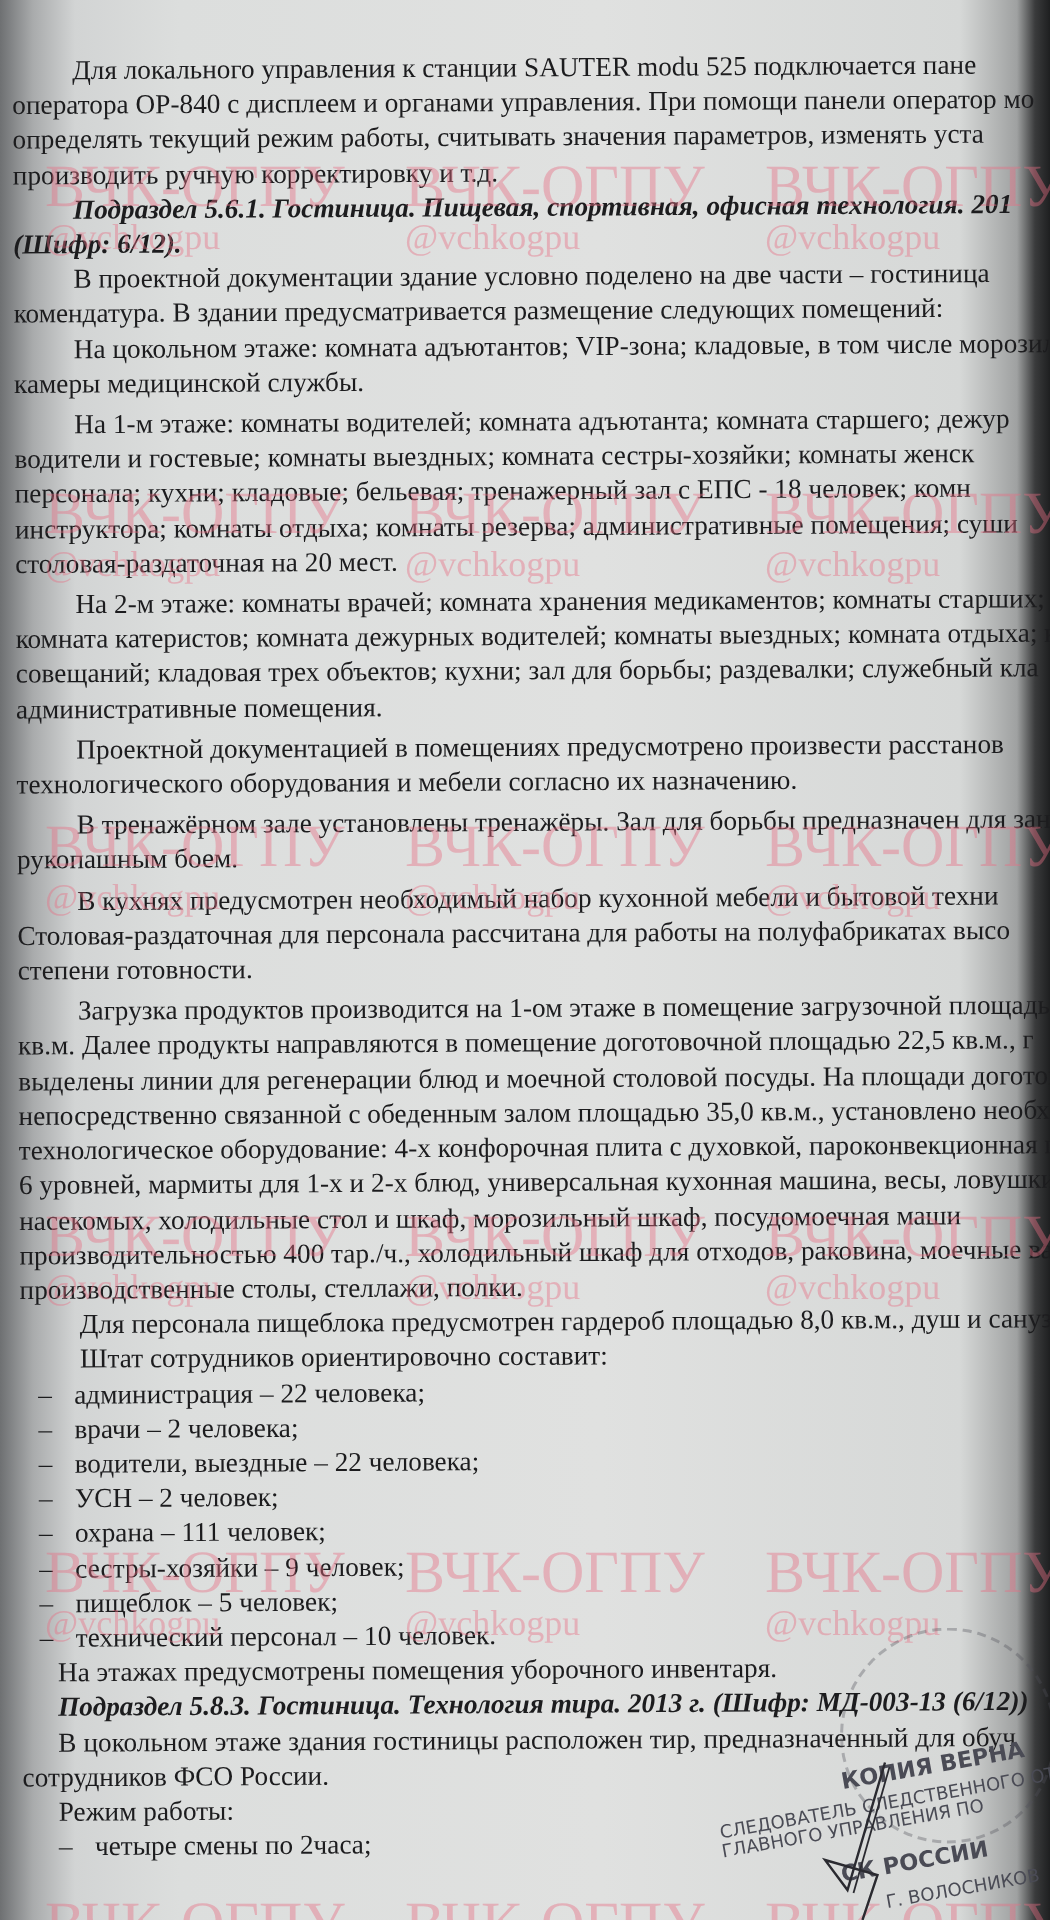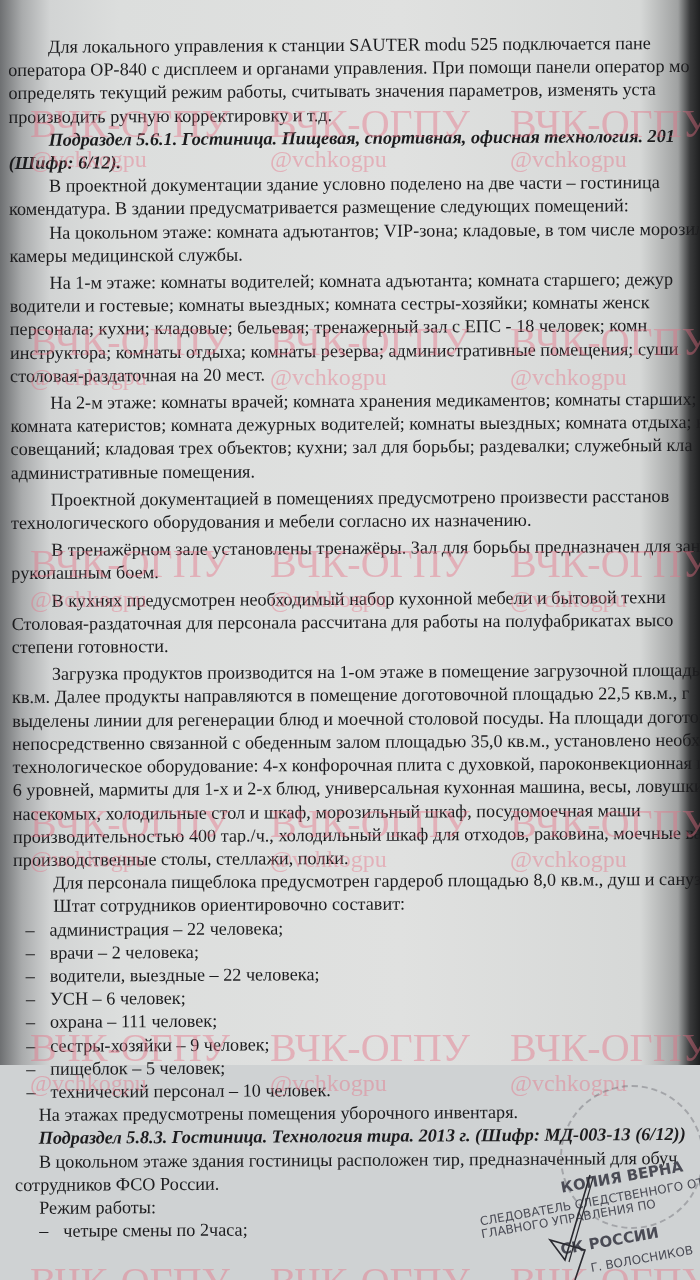--- a/index.html
+++ b/index.html
@@ -3,21 +3,21 @@
 <meta charset="utf-8">
 <style>
   html, body { margin: 0; padding: 0; }
   body {
     width: 700px; height: 1280px; overflow: hidden; position: relative;
     background: #cfd2d3;
     font-family: "Liberation Serif", "DejaVu Serif", serif;
     color: #1c1c1e;
   }
   .page {
-    position: absolute; left: 0; top: 0; width: 700px; height: 1065px;
+    position: absolute; left: 0; top: 0; width: 700px; height: 1280px;
     background: linear-gradient(90deg, #6e7072 0px, #a9abac 22px, #d2d4d4 50px, #dcdedd 120px, #e0e1e0 400px, #d6d8d7 640px, #9fa1a1 678px, #3a3b3c 690px, #1e1f20 700px);
   }
   .text {
     position: absolute; left: 8px; top: 36px; width: 690px;
     font-size: 18.2px; line-height: 23.2px;
     transform: rotate(-0.35deg); transform-origin: left top;
   }
   p { margin: 0; text-align: justify; white-space: nowrap; overflow: hidden; }
   .ind { padding-left: 40px; }
   .h { font-weight: bold; font-style: italic; padding-left: 40px; }
@@ -101,21 +101,21 @@
     <p>производительностью 400 тар./ч., холодильный шкаф для отходов, раковина, моечные ва</p>
     <p>производственные столы, стеллажи, полки.</p>
 
     <p class="ind">Для персонала пищеблока предусмотрен гардероб площадью 8,0 кв.м., душ и санузел.</p>
     <p class="ind">Штат сотрудников ориентировочно составит:</p>
 
     <div>
       <p class="li"><span class="dash">–</span><span>администрация – 22 человека;</span></p>
       <p class="li"><span class="dash">–</span><span>врачи – 2 человека;</span></p>
       <p class="li"><span class="dash">–</span><span>водители, выездные – 22 человека;</span></p>
-      <p class="li"><span class="dash">–</span><span>УСН – 6 человек;</span></p>
+      <p class="li"><span class="dash">–</span><span>УСН – 2 человек;</span></p>
       <p class="li"><span class="dash">–</span><span>охрана – 111 человек;</span></p>
       <p class="li"><span class="dash">–</span><span>сестры-хозяйки – 9 человек;</span></p>
       <p class="li"><span class="dash">–</span><span>пищеблок – 5 человек;</span></p>
       <p class="li"><span class="dash">–</span><span>технический персонал – 10 человек.</span></p>
     </div>
 
     <p class="ind" style="padding-left:24px">На этажах предусмотрены помещения уборочного инвентаря.</p>
     <p class="h" style="padding-left:24px">Подраздел 5.8.3. Гостиница. Технология тира. 2013 г. (Шифр: МД-003-13 (6/12))</p>
     <p class="ind" style="padding-left:24px">В цокольном этаже здания гостиницы расположен тир, предназначенный для обуч</p>
     <p>сотрудников ФСО России.</p>

